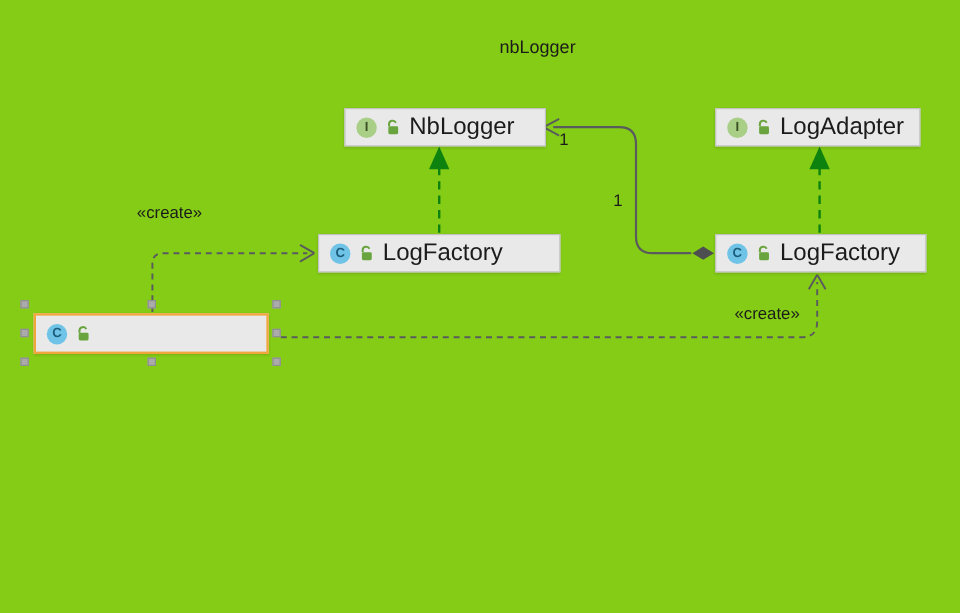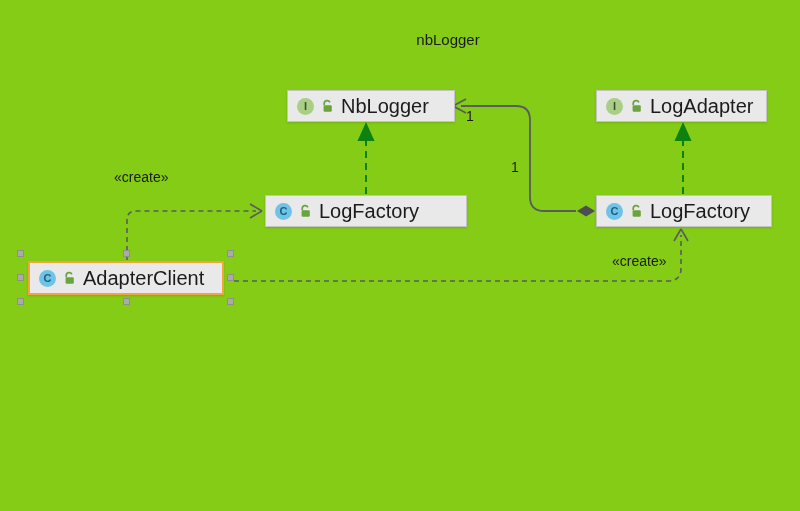--- a/index.html
+++ b/index.html
@@ -149,21 +149,20 @@
     </svg>
     <span class="node-label">LogFactory</span>
   </div>
 
   <div class="node node-adapterclient">
     <span class="icon-circle icon-class">C</span>
     <svg class="lock-icon" width="13" height="14" viewBox="0 0 13 14">
       <path d="M3.2 6.2 V4.6 A3 3 0 0 1 8.9 3.3" fill="none" stroke="#69a43e" stroke-width="1.7"></path>
       <rect x="2.6" y="6.2" width="8.2" height="6.6" rx="1.2" fill="#69a43e"></rect>
     </svg>
-    <span class="node-label">AdapterClient</span>
   </div>
 
   <div class="handle" style="left:17px;  top:250px;"></div>
   <div class="handle" style="left:123px; top:250px;"></div>
   <div class="handle" style="left:227px; top:250px;"></div>
   <div class="handle" style="left:17px;  top:274px;"></div>
   <div class="handle" style="left:227px; top:274px;"></div>
   <div class="handle" style="left:17px;  top:298px;"></div>
   <div class="handle" style="left:123px; top:298px;"></div>
   <div class="handle" style="left:227px; top:298px;"></div>

